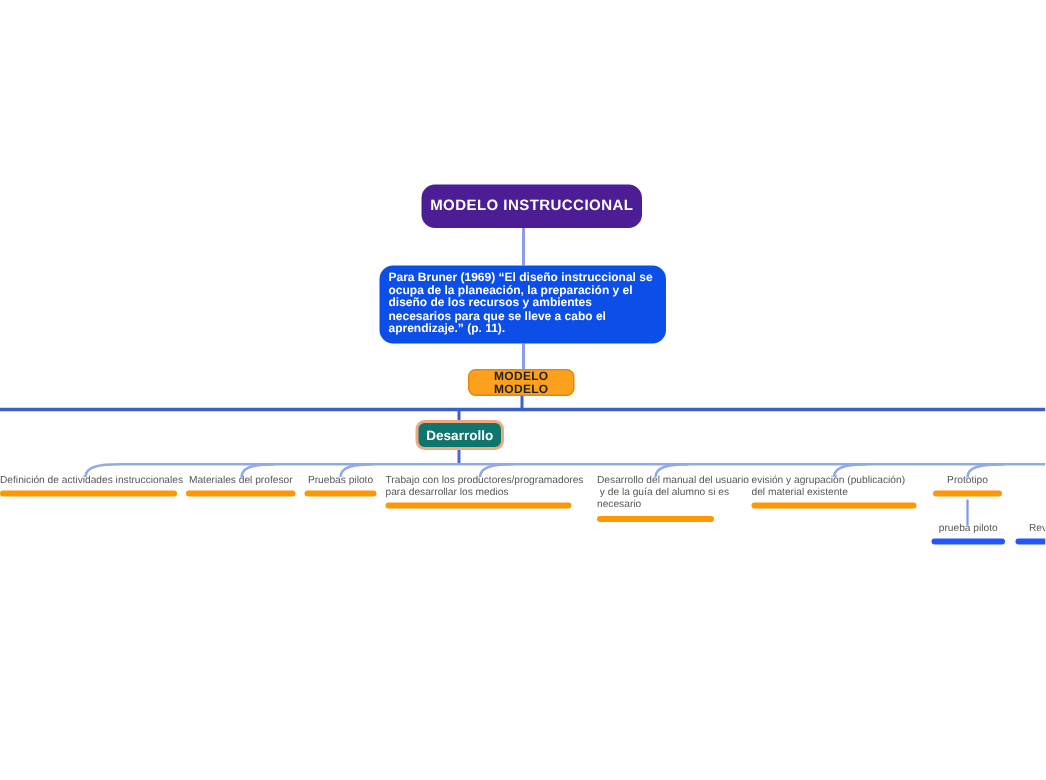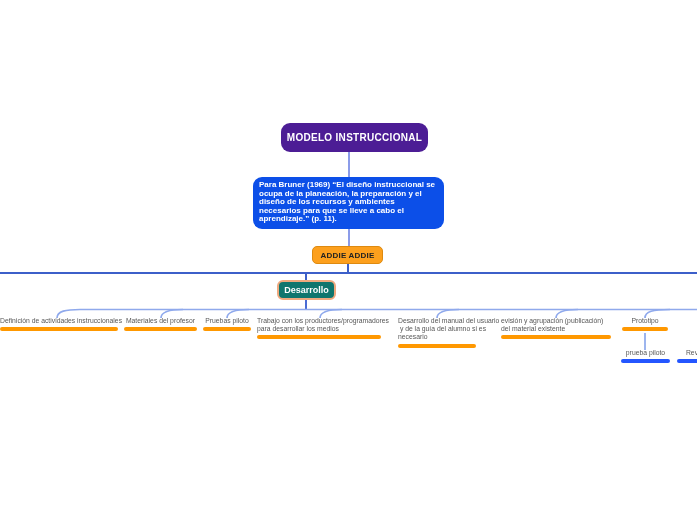--- a/index.html
+++ b/index.html
@@ -65,21 +65,21 @@
 
   <div class="node" id="root-node">
     <span>MODELO INSTRUCCIONAL</span>
   </div>
 
   <div class="node" id="quote-node">
     <span>Para Bruner (1969) “El diseño instruccional se ocupa de la planeación, la preparación y el diseño de los recursos y ambientes necesarios para que se lleve a cabo el aprendizaje.” (p. 11).</span>
   </div>
 
   <div class="node" id="addie-node">
-    <span>ADDIE ADDIE</span>
+    <span>MODELO MODELO</span>
   </div>
 
   <div class="node" id="desarrollo-node">
     <span>Desarrollo</span>
   </div>
 
   <div class="leaf center" style="left:0px;top:317px;width:118px;">
     <span class="leaf-label">Definición de actividades instruccionales</span>
     <div class="bar orange"></div>
   </div>

